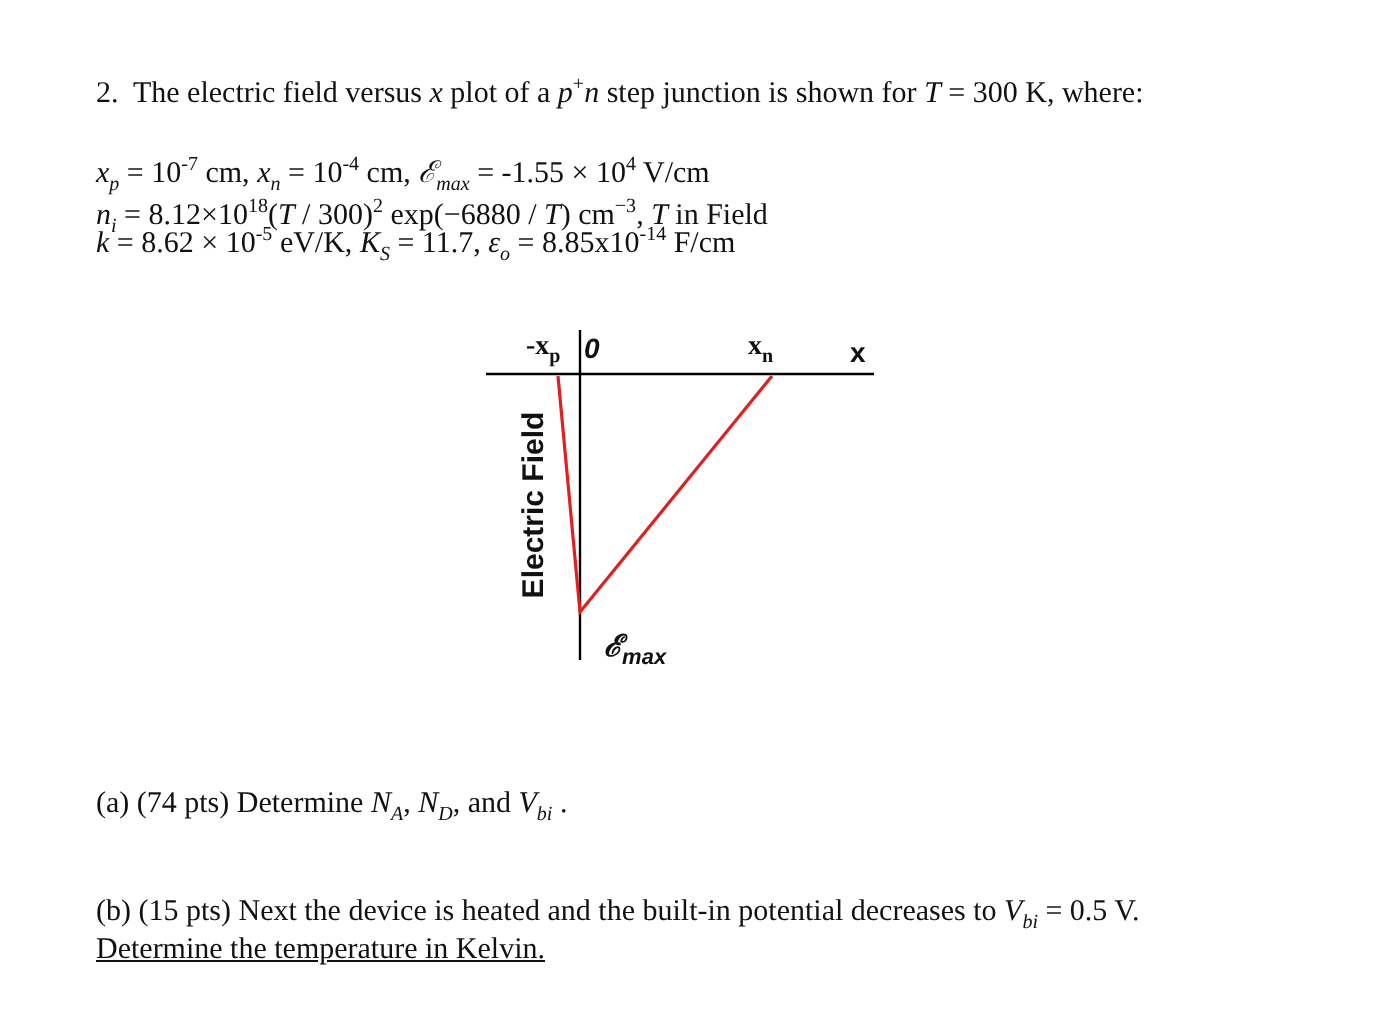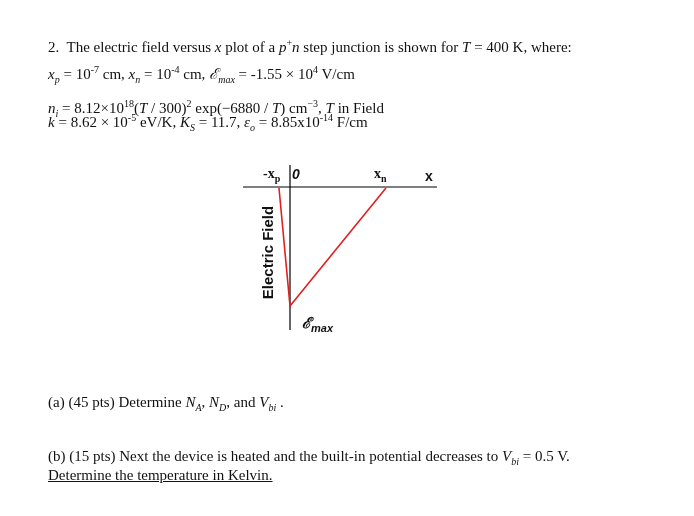--- a/index.html
+++ b/index.html
@@ -10,24 +10,24 @@
   sup { font-size:10px; vertical-align:super; line-height:0; }
   sub { font-size:10px; vertical-align:sub; line-height:0; }
   .sans { font-family:"Liberation Sans", sans-serif; font-weight:bold; }
   svg { position:absolute; left:0; top:0; }
 </style>
 </head>
 <body>
 
 <div class="line" style="top:38px;">
   <span>2.</span>&nbsp;
-  <span>The electric field versus </span><i>x</i><span> plot of a </span><i>p</i><sup>+</sup><i>n</i><span> step junction is shown for </span><i>T</i><span> = 400 K, where:</span>
+  <span>The electric field versus </span><i>x</i><span> plot of a </span><i>p</i><sup>+</sup><i>n</i><span> step junction is shown for </span><i>T</i><span> = 300 K, where:</span>
 </div>
 
-<div class="line" style="top:65px;">
+<div class="line" style="top:78px;">
   <i>x</i><sub><i>p</i></sub><span> = 10</span><sup>-7</sup><span> cm, </span><i>x</i><sub><i>n</i></sub><span> = 10</span><sup>-4</sup><span> cm, </span><i>ℰ</i><sub><i>max</i></sub><span> = -1.55 × 10</span><sup>4</sup><span> V/cm</span>
 </div>
 
 <div class="line" style="top:99px;">
   <i>n</i><sub><i>i</i></sub><span> = 8.12×10</span><sup>18</sup><span>(</span><i>T</i><span> / 300)</span><sup>2</sup><span> exp(−6880 / </span><i>T</i><span>) cm</span><sup>−3</sup><span>, </span><i>T</i><span> in Field</span>
 </div>
 
 <div class="line" style="top:113px;">
   <i>k</i><span> = 8.62 × 10</span><sup>-5</sup><span> eV/K, </span><i>K</i><sub><i>S</i></sub><span> = 11.7, </span><i>ε</i><sub><i>o</i></sub><span> = 8.85x10</span><sup>-14</sup><span> F/cm</span>
 </div>
@@ -47,19 +47,19 @@
 </div>
 <div class="sans" style="position:absolute; left:425px; top:168px; font-size:14px;">x</div>
 
 <div class="sans" style="position:absolute; left:197px; top:244px; width:140px; text-align:center; font-size:15px; transform:rotate(-90deg); transform-origin:center;">Electric Field</div>
 
 <div class="sans" style="position:absolute; left:302px; top:312px; font-size:15px; font-style:italic;">
   <span>ℰ</span><sub style="font-size:11px">max</sub>
 </div>
 
 <div class="line" style="top:393px;">
-  <span>(a) (45 pts)  Determine </span><i>N</i><sub><i>A</i></sub><span>, </span><i>N</i><sub><i>D</i></sub><span>, and </span><i>V</i><sub><i>bi</i></sub><span> .</span>
+  <span>(a) (74 pts)  Determine </span><i>N</i><sub><i>A</i></sub><span>, </span><i>N</i><sub><i>D</i></sub><span>, and </span><i>V</i><sub><i>bi</i></sub><span> .</span>
 </div>
 
 <div class="line" style="top:447px;">
   <span>(b) (15 pts)  Next the device is heated and the built-in potential decreases to </span><i>V</i><sub><i>bi</i></sub><span> = 0.5 V.</span>
 </div>
 <div class="line" style="top:466px;text-decoration:underline;">Determine the temperature in Kelvin.</div>
 
 </body></html>

